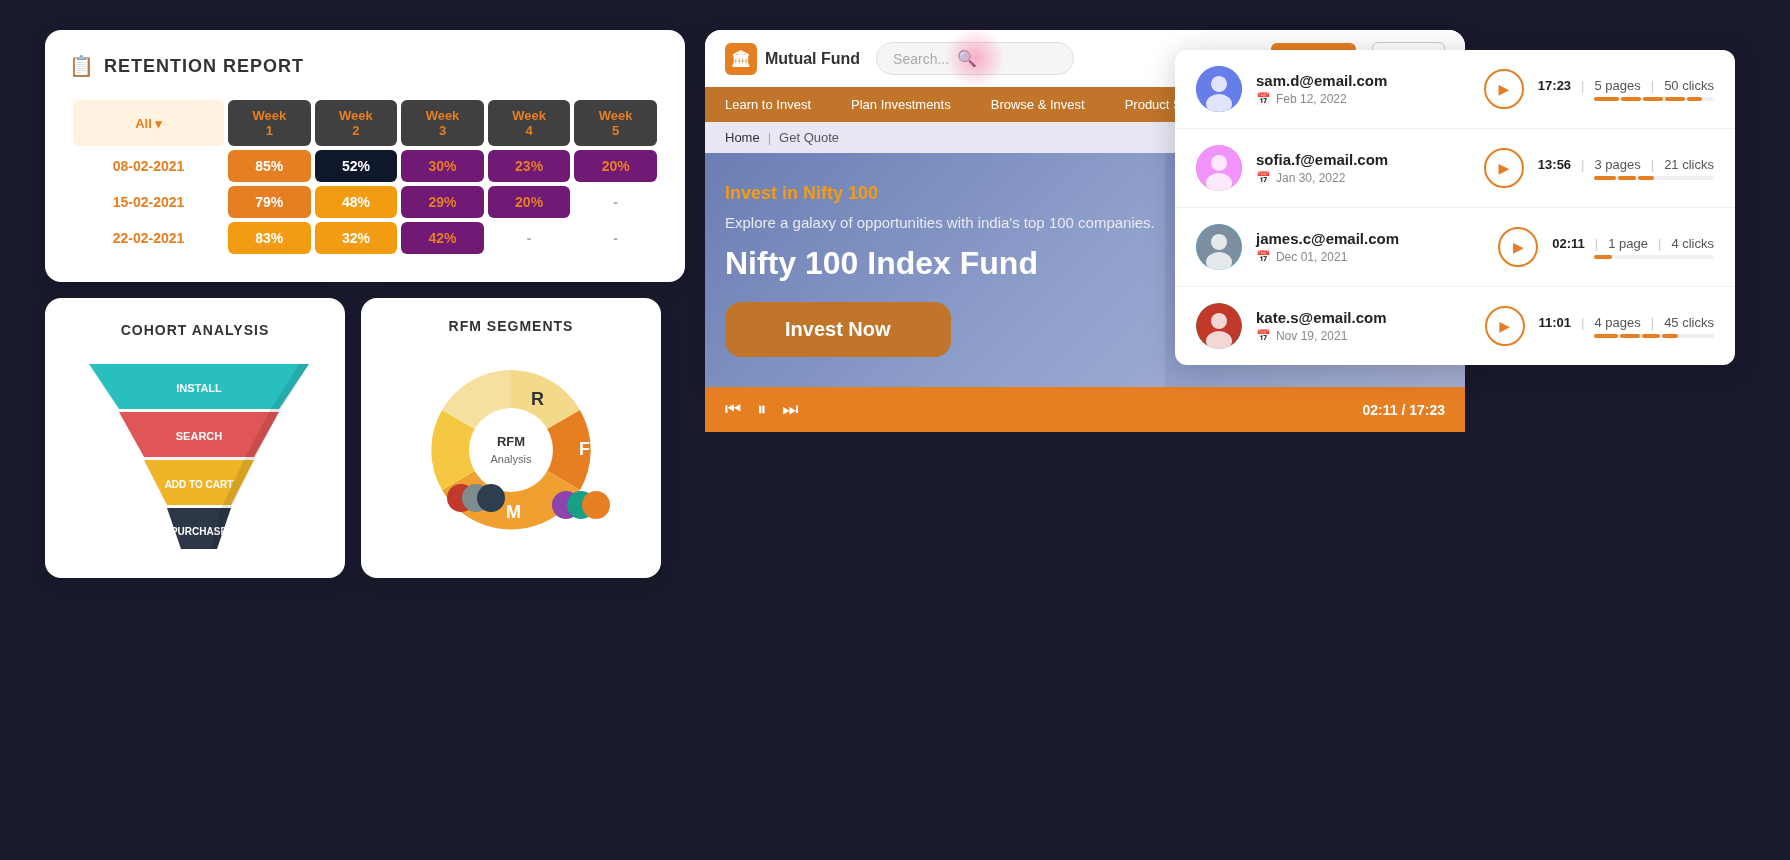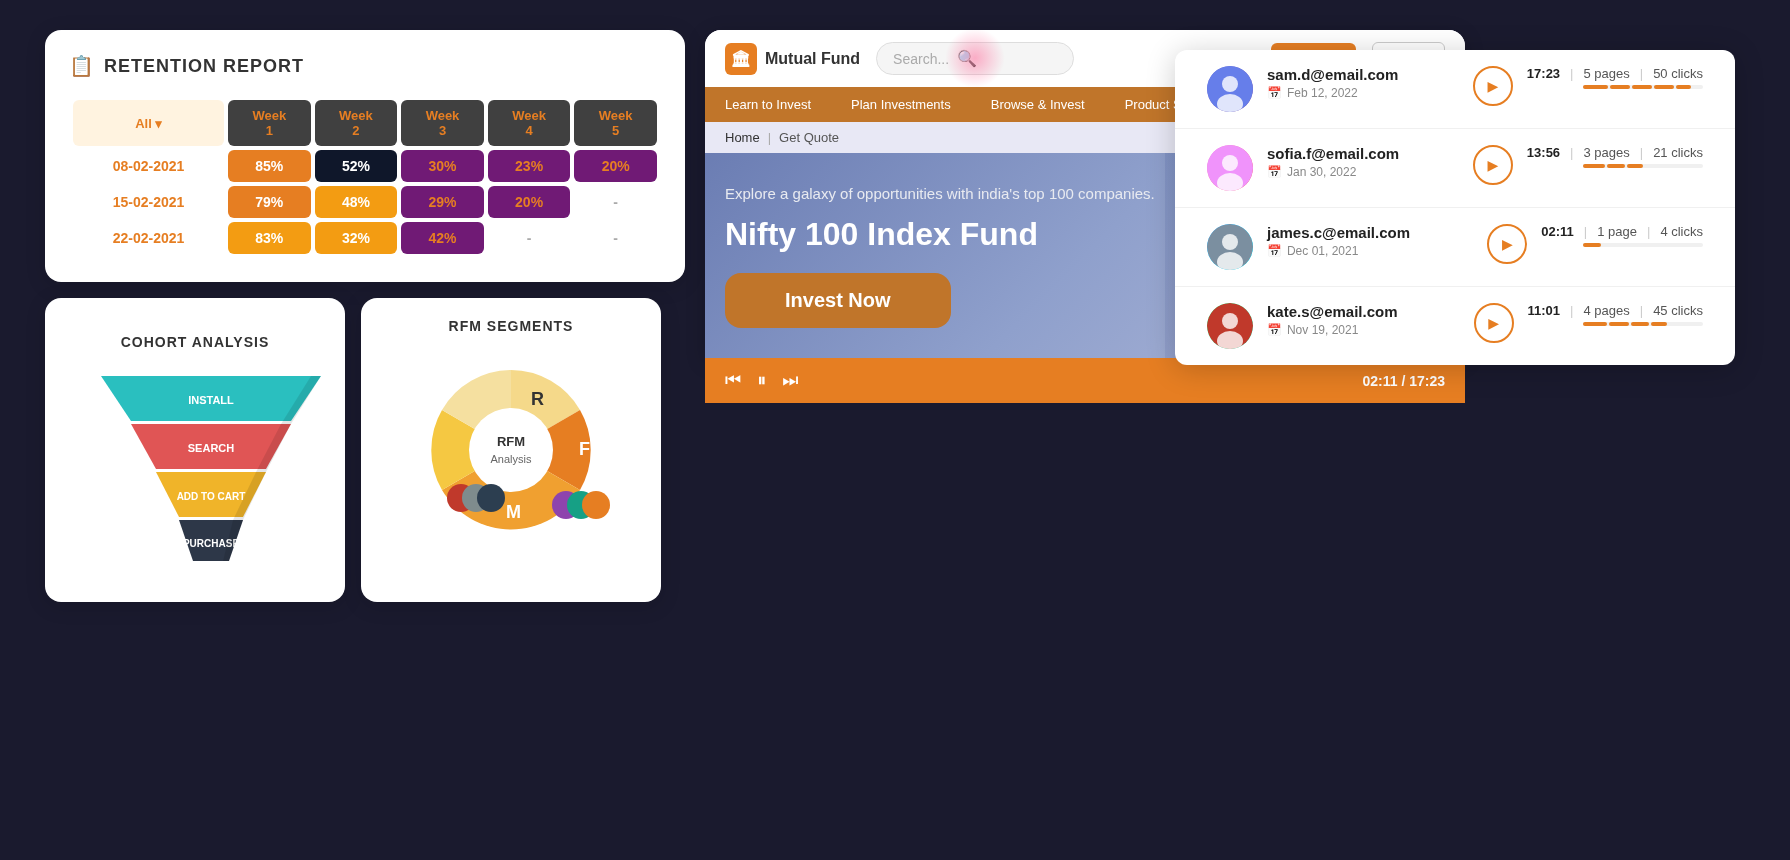--- a/index.html
+++ b/index.html
@@ -95,21 +95,21 @@
     
     .bottom-row {
       display: flex;
       gap: 16px;
     }
 
     
     .cohort-card {
       background: #fff;
       border-radius: 16px;
-      padding: 36px;
+      padding: 24px;
       width: 300px;
       box-shadow: 0 4px 20px rgba(0,0,0,0.15);
     }
     .cohort-title {
       font-size: 14px;
       font-weight: 700;
       color: #333;
       letter-spacing: 1px;
       text-align: center;
       margin-bottom: 16px;
@@ -343,22 +343,22 @@
       right: 0;
       top: 20px;
       background: #fff;
       border-radius: 12px;
       box-shadow: 0 4px 30px rgba(0,0,0,0.2);
       width: 560px;
       overflow: hidden;
     }
     .session-item {
       display: flex;
-      align-items: flex-start;
-      padding: 16px 32px;
+      align-items: center;
+      padding: 16px 21px;
       border-bottom: 1px solid #f0f0f0;
       gap: 14px;
     }
     .session-item:last-child { border-bottom: none; }
     .avatar {
       width: 46px;
       height: 46px;
       border-radius: 50%;
       overflow: hidden;
       flex-shrink: 0;
@@ -573,20 +573,23 @@
 
       <div class="website-breadcrumb">
         <span class="breadcrumb-home">Home</span>
         <span class="breadcrumb-sep">|</span>
         <span>Get Quote</span>
         <div class="breadcrumb-glow"></div>
       </div>
 
       <div class="website-hero">
         <div class="hero-text">
+          <div class="hero-invest-text">
+            <span>Invest in </span><span style="color:#f39c12; font-weight:700;">Nifty 100</span>
+          </div>
           <div class="hero-subtitle">Explore a galaxy of opportunities with india's top 100 companies.</div>
           <div class="hero-fund-title">Nifty 100 Index Fund</div>
           <button class="btn-invest-now">Invest Now</button>
         </div>
         <div class="hero-image">
           <svg width="280" height="180" viewBox="0 0 280 180">
 
             <ellipse cx="60" cy="160" rx="25" ry="40" fill="rgba(200,210,230,0.5)"></ellipse>
             <circle cx="60" cy="108" r="15" fill="rgba(200,210,230,0.5)"></circle>
             <ellipse cx="110" cy="155" rx="25" ry="45" fill="rgba(190,200,225,0.6)"></ellipse>

